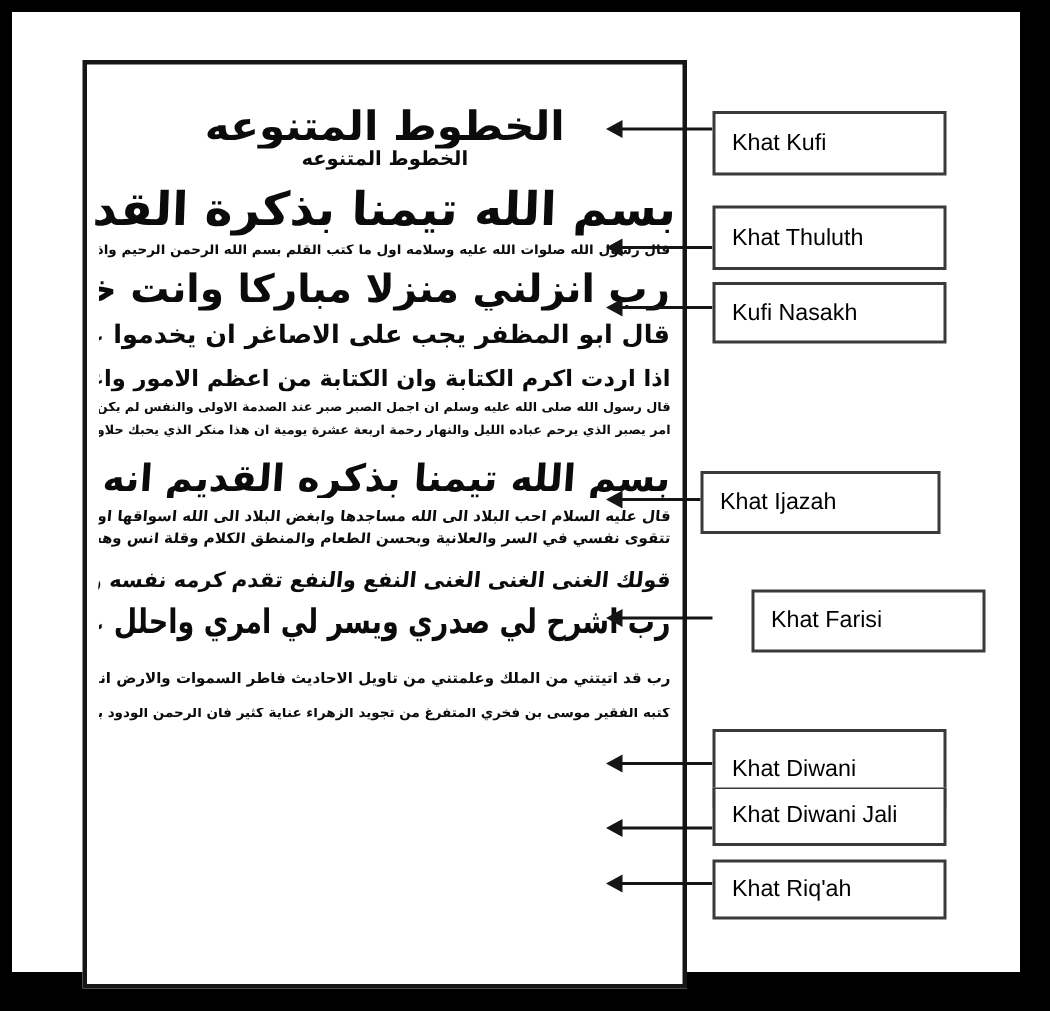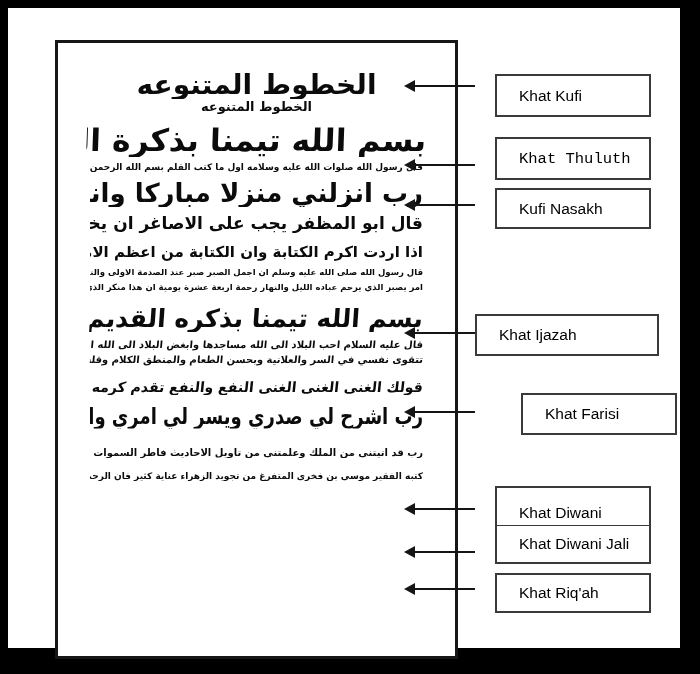--- a/index.html
+++ b/index.html
@@ -42,21 +42,21 @@
     background: #ffffff;
     overflow: hidden;
   }
 
   #manuscript-inner {
     position: absolute;
     left: 0;
     top: 0;
     right: 0;
     bottom: 0;
-    padding: 6px 32px;
+    padding: 6px 8px;
     box-sizing: border-box;
     direction: rtl;
     text-align: center;
     color: #0d0d0d;
   }
 
   
   .specimen {
     font-family: "DejaVu Sans", sans-serif;
     color: #0b0b0b;
@@ -168,26 +168,25 @@
   }
 
   
   .label-box {
     position: absolute;
     box-sizing: border-box;
     border: 2px solid #3a3a3a;
     background: #ffffff;
     display: flex;
     align-items: center;
-    padding-left: 22px;
+    padding-left: 11px;
     font-size: 15.5px;
     color: #000000;
     font-family: "Liberation Sans", sans-serif;
     white-space: nowrap;
-    margin-left: 20px;
   }
   
   .label-box.stacked-bottom { border-top-width: 1px; }
   .label-box.stacked-top { border-bottom-width: 1px; }
 
   
   .leader {
     position: absolute;
     height: 2px;
     background: #151515;
@@ -265,25 +264,25 @@
     <div class="arrow-head" style="left:396px; top:495px;"></div>
 
     <div class="leader" style="left:404px; top:543px; width:63px;"></div>
     <div class="arrow-head" style="left:396px; top:538px;"></div>
 
     <div class="leader" style="left:404px; top:580px; width:63px;"></div>
     <div class="arrow-head" style="left:396px; top:575px;"></div>
 
     <div class="label-box" style="left:467px; top:66px; width:156px; height:43px;">Khat Kufi</div>
 
-    <div class="label-box" style="left:467px; top:129px; width:156px; height:43px;font-family:Liberation Mono, monospace;">Khat Thuluth</div>
+    <div class="label-box" style="left:467px; top:129px; width:156px; height:43px;">Khat Thuluth</div>
 
     <div class="label-box" style="left:467px; top:180px; width:156px; height:41px;">Kufi Nasakh</div>
 
-    <div class="label-box" style="left:447px; top:306px; width:184px; height:42px;">Khat Ijazah</div>
+    <div class="label-box" style="left:459px; top:306px; width:160px; height:42px;">Khat Ijazah</div>
 
     <div class="label-box" style="left:493px; top:385px; width:156px; height:42px;">Khat Farisi</div>
 
     <div class="label-box stacked-top" style="left:467px; top:478px; width:156px; height:53px;">Khat Diwani</div>
 
     <div class="label-box stacked-bottom" style="left:467px; top:517px; width:156px; height:39px;">Khat Diwani Jali</div>
 
     <div class="label-box" style="left:467px; top:565px; width:156px; height:40px;">Khat Riq'ah</div>
 
   </div>

